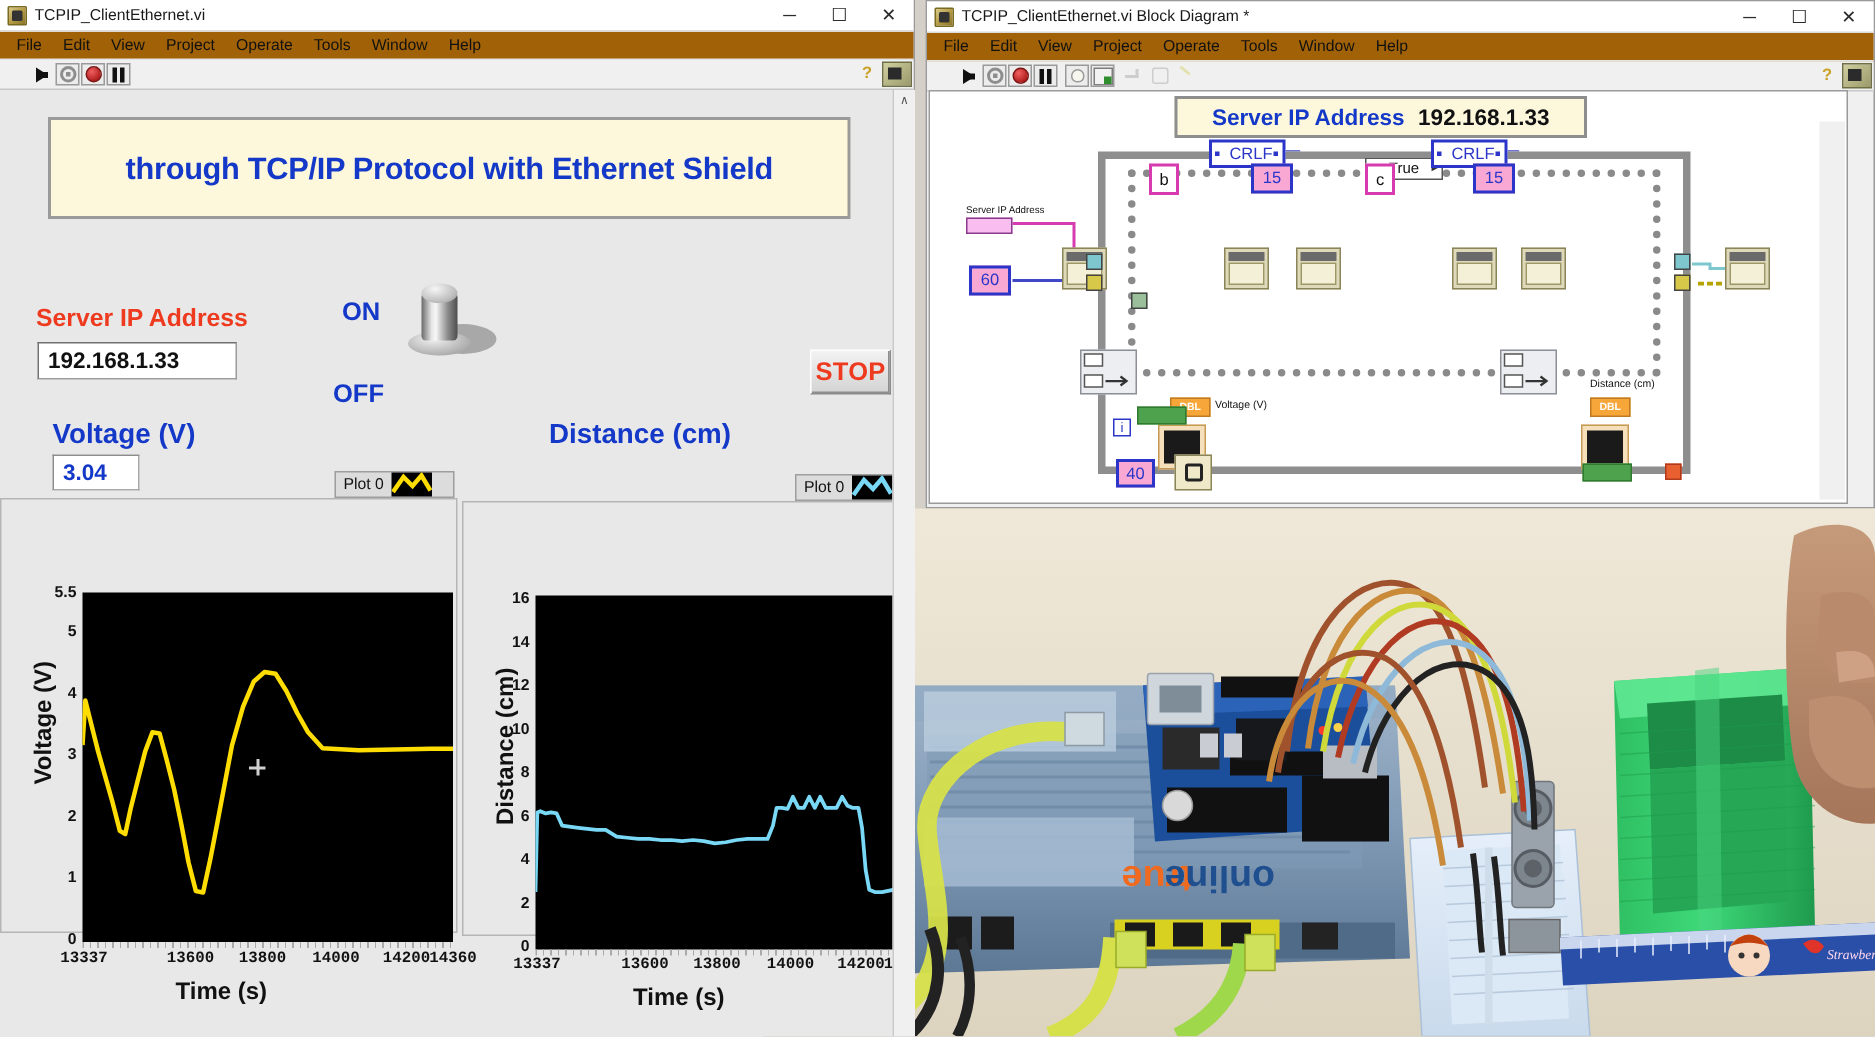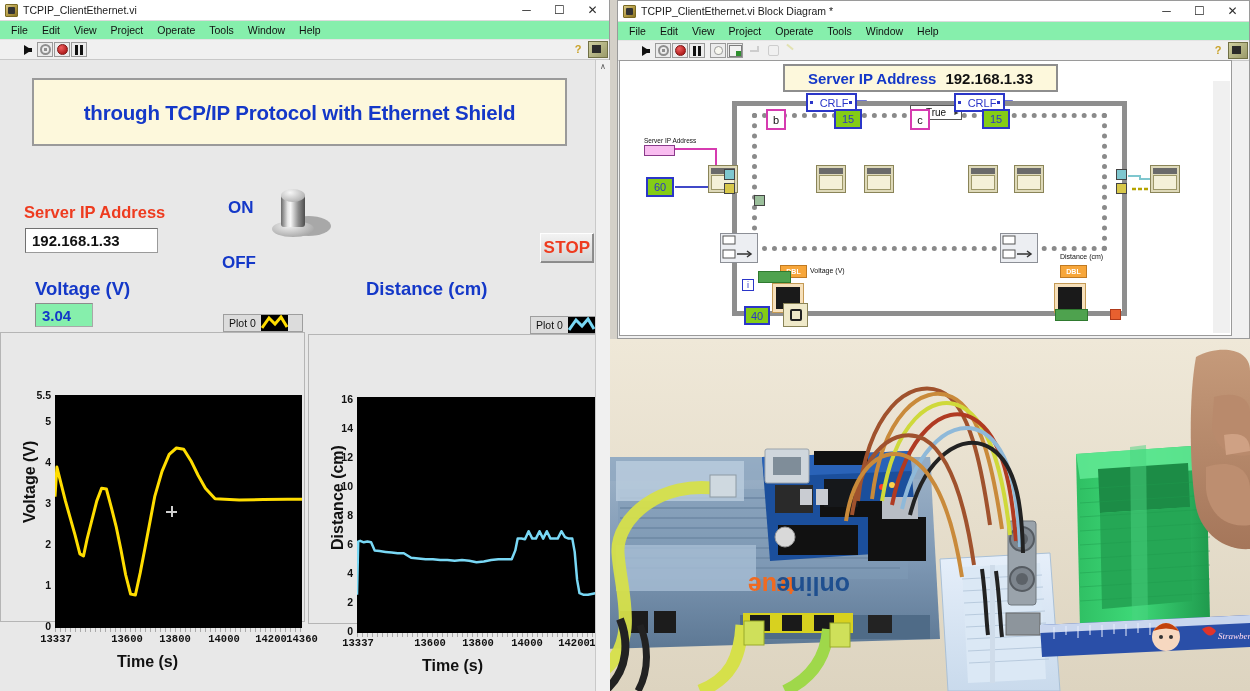--- a/index.html
+++ b/index.html
@@ -28,21 +28,21 @@
   .titlebar .tb-title{
     font-size:10.5px;color:#1a1a1a;white-space:nowrap;overflow:hidden;
   }
   .tb-buttons{margin-left:auto;display:flex;height:100%;}
   .tb-btn{
     width:33px;height:100%;display:flex;align-items:center;justify-content:center;
     font-size:12px;color:#2b2b2b;line-height:1;
   }
 
   .menubar{
-    height:18px;background:#86efac;display:flex;align-items:center;
+    height:18px;background:#a16207;display:flex;align-items:center;
     padding-left:4px;gap:0px;border-bottom:1px solid #e4e4e4;
   }
   .menubar span{
     font-size:10.5px;color:#111;padding:1px 7px;cursor:default;white-space:nowrap;
   }
 
   .toolbar{
     height:19px;background:#f0f0f0;display:flex;align-items:center;
     border-bottom:1px solid #c8c8c8;position:relative;padding-left:20px;
   }
@@ -161,21 +161,21 @@
     position:absolute;left:540px;top:233px;width:54px;height:30px;
     background:linear-gradient(180deg,#f3f3f3,#d3d3d3);
     border:1px solid #8a8a8a;border-top-color:#fefefe;border-left-color:#fefefe;
     box-shadow:inset -1px -1px 0 #8e8e8e;box-sizing:border-box;
     display:flex;align-items:center;justify-content:center;
     color:#ee3b1f;font-weight:bold;font-size:17px;letter-spacing:0.2px;
   }
 
   .g-title{position:absolute;font-size:18.5px;font-weight:bold;color:#1438c8;white-space:nowrap;}
   .num-ind{
-    position:absolute;height:24px;background:#86efac;
+    position:absolute;height:24px;background:#ffffff;
     border:1px solid #a8a8a8;border-top-color:#8c8c8c;border-left-color:#8c8c8c;box-sizing:border-box;
     display:flex;align-items:center;padding-left:6px;font-size:15px;font-weight:bold;
   }
 
   
   .chart-frame{
     position:absolute;background:#e8e8e8;border:1px solid #b5b5b5;box-sizing:border-box;
   }
   .legend{
     position:absolute;height:18px;background:#dcdcdc;border:1px solid #9e9e9e;
@@ -223,21 +223,21 @@
     border:5px dotted #8a8a8a;
   }
   .casesel{
     position:absolute;height:15px;background:#fff;border:1px solid #555;box-sizing:border-box;
     display:flex;align-items:center;justify-content:center;font-size:10px;color:#111;
     padding:0 10px;
   }
   .casesel::before{content:"◄";position:absolute;left:1px;font-size:7px;color:#333;}
   .casesel::after{content:"►";position:absolute;right:1px;font-size:7px;color:#333;}
   .const-num{
-    position:absolute;background:#84cc16;border:2px solid #2b36c8;box-sizing:border-box;
+    position:absolute;background:#f9a8d4;border:2px solid #2b36c8;box-sizing:border-box;
     display:flex;align-items:center;justify-content:center;color:#2b36c8;
     font-size:11px;font-family:"Liberation Sans",sans-serif;
   }
   .const-str{
     position:absolute;background:#fff;border:2px solid #d63bb0;box-sizing:border-box;
     display:flex;align-items:center;justify-content:center;color:#111;font-size:11px;
   }
   .const-crlf{
     position:absolute;background:#fff;border:2px solid #2b36c8;box-sizing:border-box;
     display:flex;align-items:center;justify-content:center;color:#2b36c8;font-size:11px;

